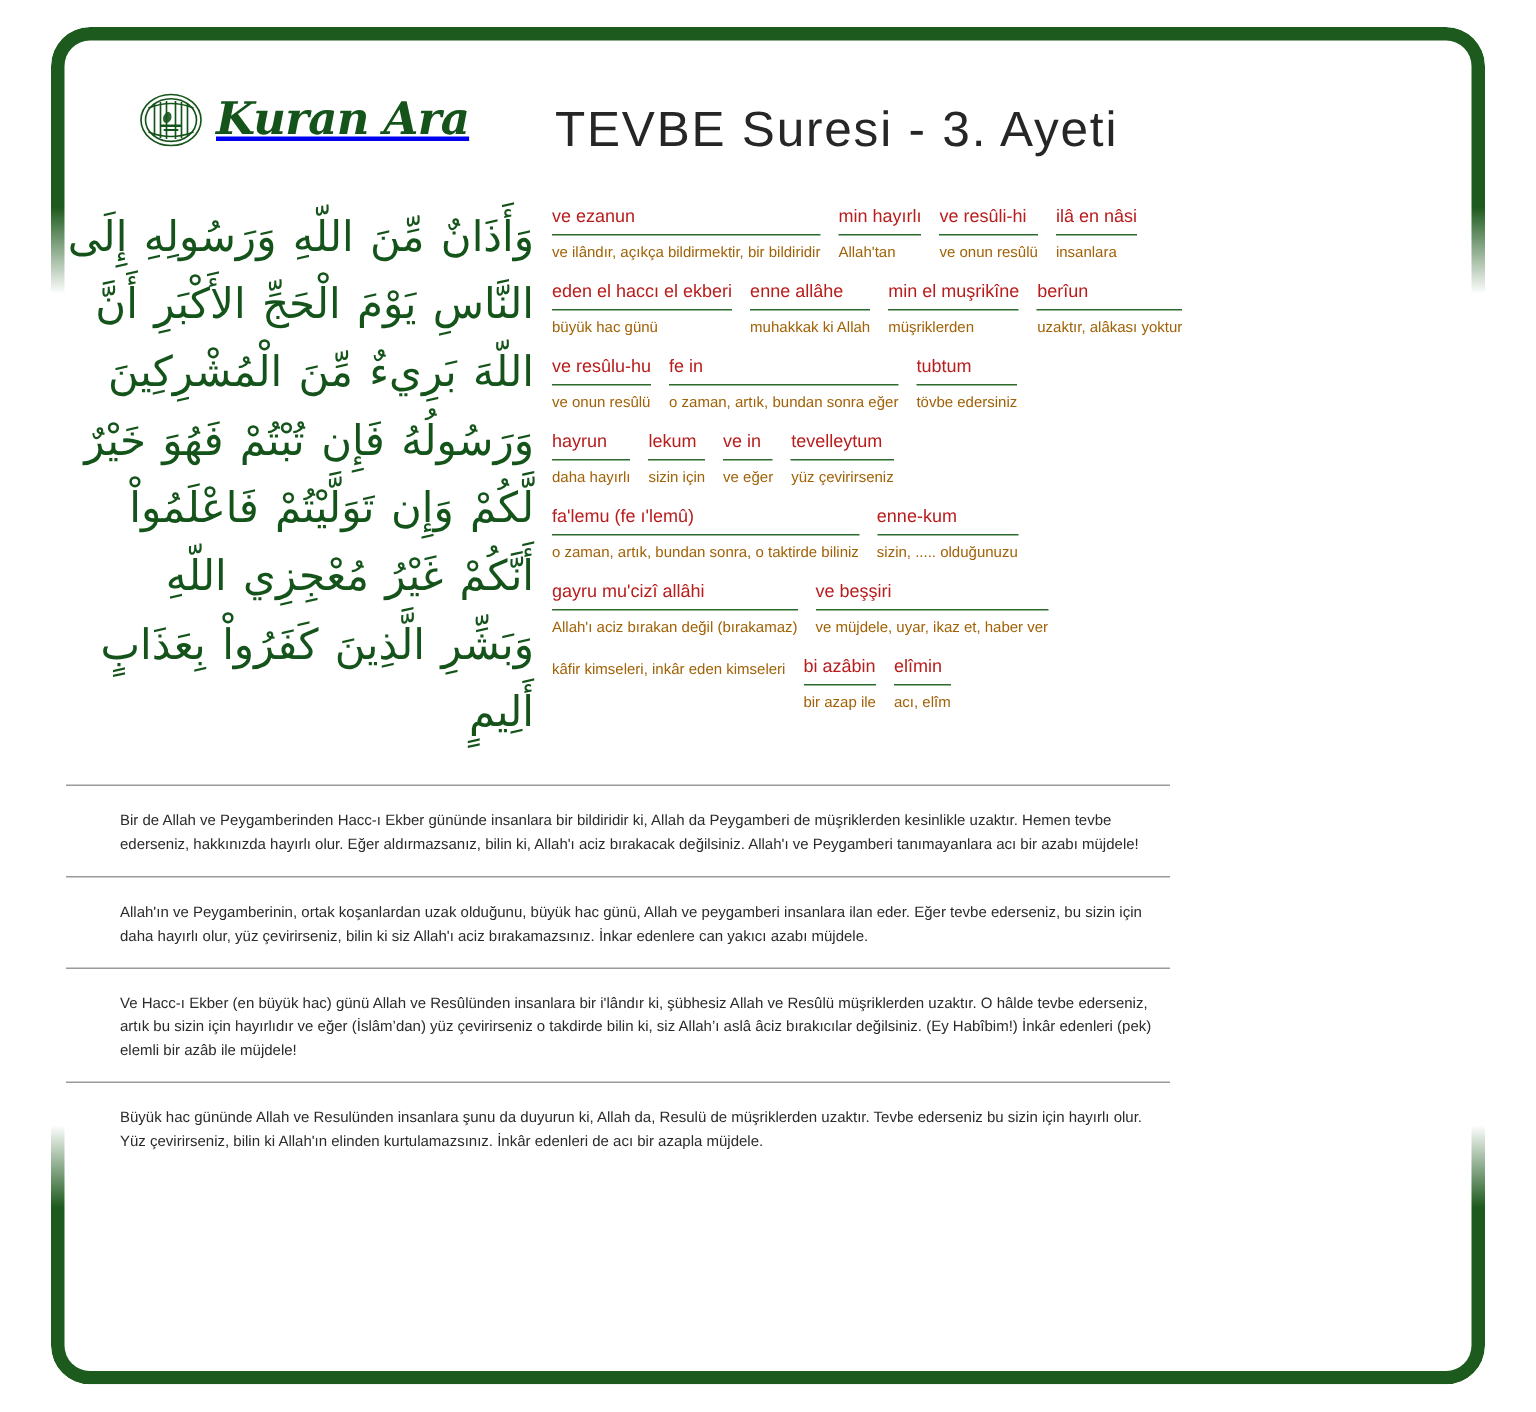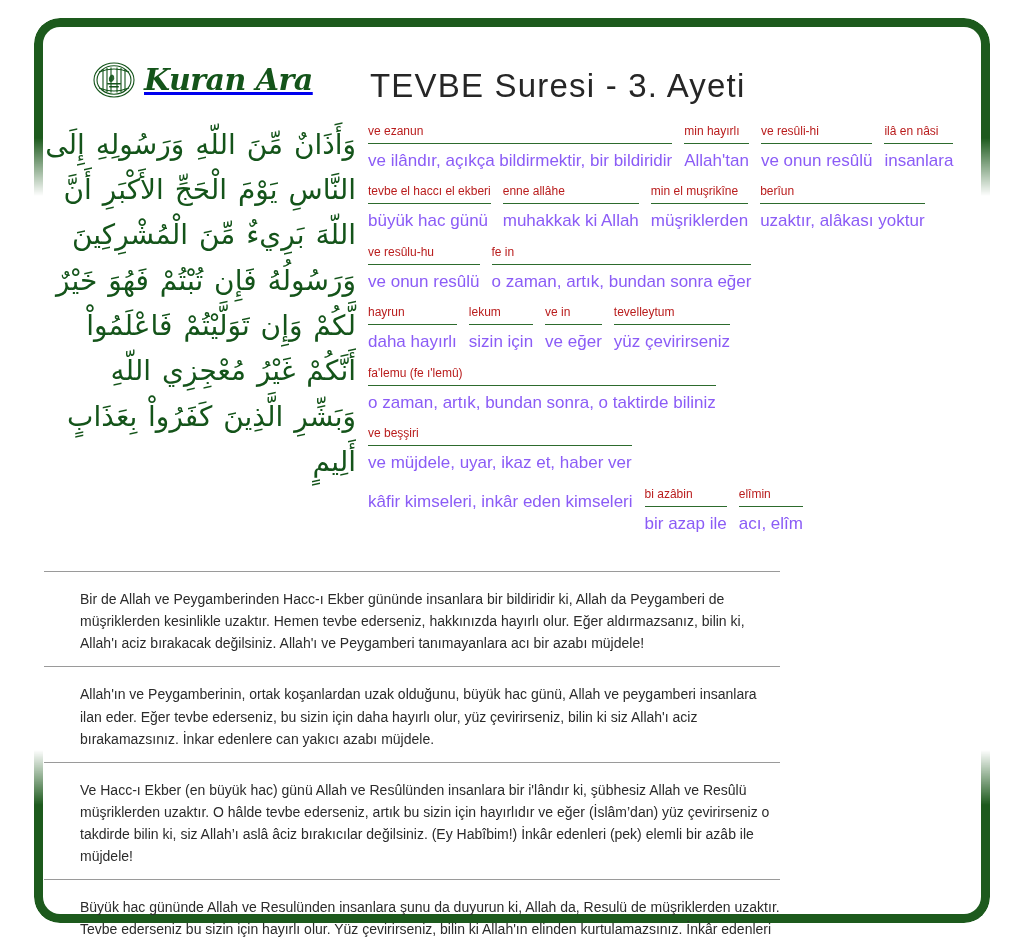--- a/index.html
+++ b/index.html
@@ -87,21 +87,21 @@
     letter-spacing: 1.2px;
     font-weight: normal;
     line-height: 1.2;
     margin: 0;
   }
 
   
   .body-cols {
     display: flex;
     align-items: flex-start;
-    margin-top: 10px;
+    margin-top: 23px;
   }
   .arabic-col {
     width: 320px;
     flex: 0 0 320px;
     padding-right: 8px;
     padding-top: 6px;
   }
   .arabic-text {
     direction: rtl;
     text-align: right;
@@ -130,37 +130,37 @@
   .word-translit {
     color: #b91c1c;
     font-size: 12px;
     line-height: 1.5;
     border-bottom: 1px solid #2d6b2d;
     padding-bottom: 3px;
     white-space: nowrap;
     display: block;
   }
   .word-meaning {
-    color: #8b5cf6;
-    font-size: 17px;
+    color: #a16207;
+    font-size: 10px;
     line-height: 1.5;
     padding-top: 4px;
     white-space: nowrap;
     display: block;
   }
 
   
   .translations {
     margin-top: 26px;
   }
   .translation {
     border-top: 1px solid #9a9a9a;
     padding: 16px 0 12px 36px;
     color: #2b2b2b;
-    font-size: 14px;
+    font-size: 10px;
     line-height: 1.58;
   }
   .translation p { margin: 0; }
 </style>
 </head>
 <body>
 
 <div id="page">
 
   <div class="frame-top"></div>
@@ -213,21 +213,21 @@
               <span class="word-translit">ve resûli-hi</span>
               <span class="word-meaning">ve onun resûlü</span>
             </div>
             <div class="word-cell">
               <span class="word-translit">ilâ en nâsi</span>
               <span class="word-meaning">insanlara</span>
             </div>
           </div>
           <div class="word-row">
             <div class="word-cell">
-              <span class="word-translit">tevbe el haccı el ekberi</span>
+              <span class="word-translit">eden el haccı el ekberi</span>
               <span class="word-meaning">büyük hac günü</span>
             </div>
             <div class="word-cell">
               <span class="word-translit">enne allâhe</span>
               <span class="word-meaning">muhakkak ki Allah</span>
             </div>
             <div class="word-cell">
               <span class="word-translit">min el muşrikîne</span>
               <span class="word-meaning">müşriklerden</span>
             </div>
@@ -238,20 +238,24 @@
           </div>
           <div class="word-row">
             <div class="word-cell">
               <span class="word-translit">ve resûlu-hu</span>
               <span class="word-meaning">ve onun resûlü</span>
             </div>
             <div class="word-cell">
               <span class="word-translit">fe in</span>
               <span class="word-meaning">o zaman, artık, bundan sonra eğer</span>
             </div>
+            <div class="word-cell">
+              <span class="word-translit">tubtum</span>
+              <span class="word-meaning">tövbe edersiniz</span>
+            </div>
           </div>
           <div class="word-row">
             <div class="word-cell">
               <span class="word-translit">hayrun</span>
               <span class="word-meaning">daha hayırlı</span>
             </div>
             <div class="word-cell">
               <span class="word-translit">lekum</span>
               <span class="word-meaning">sizin için</span>
             </div>
@@ -262,22 +266,30 @@
             <div class="word-cell">
               <span class="word-translit">tevelleytum</span>
               <span class="word-meaning">yüz çevirirseniz</span>
             </div>
           </div>
           <div class="word-row">
             <div class="word-cell">
               <span class="word-translit">fa'lemu (fe ı'lemû)</span>
               <span class="word-meaning">o zaman, artık, bundan sonra, o taktirde biliniz</span>
             </div>
-          </div>
-          <div class="word-row">
+            <div class="word-cell">
+              <span class="word-translit">enne-kum</span>
+              <span class="word-meaning">sizin, ..... olduğunuzu</span>
+            </div>
+          </div>
+          <div class="word-row">
+            <div class="word-cell">
+              <span class="word-translit">gayru mu'cizî allâhi</span>
+              <span class="word-meaning">Allah'ı aciz bırakan değil (bırakamaz)</span>
+            </div>
             <div class="word-cell">
               <span class="word-translit">ve beşşiri</span>
               <span class="word-meaning">ve müjdele, uyar, ikaz et, haber ver</span>
             </div>
           </div>
           <div class="word-row">
             <div class="word-cell">
               <span class="word-meaning">kâfir kimseleri, inkâr eden kimseleri</span>
             </div>
             <div class="word-cell">

